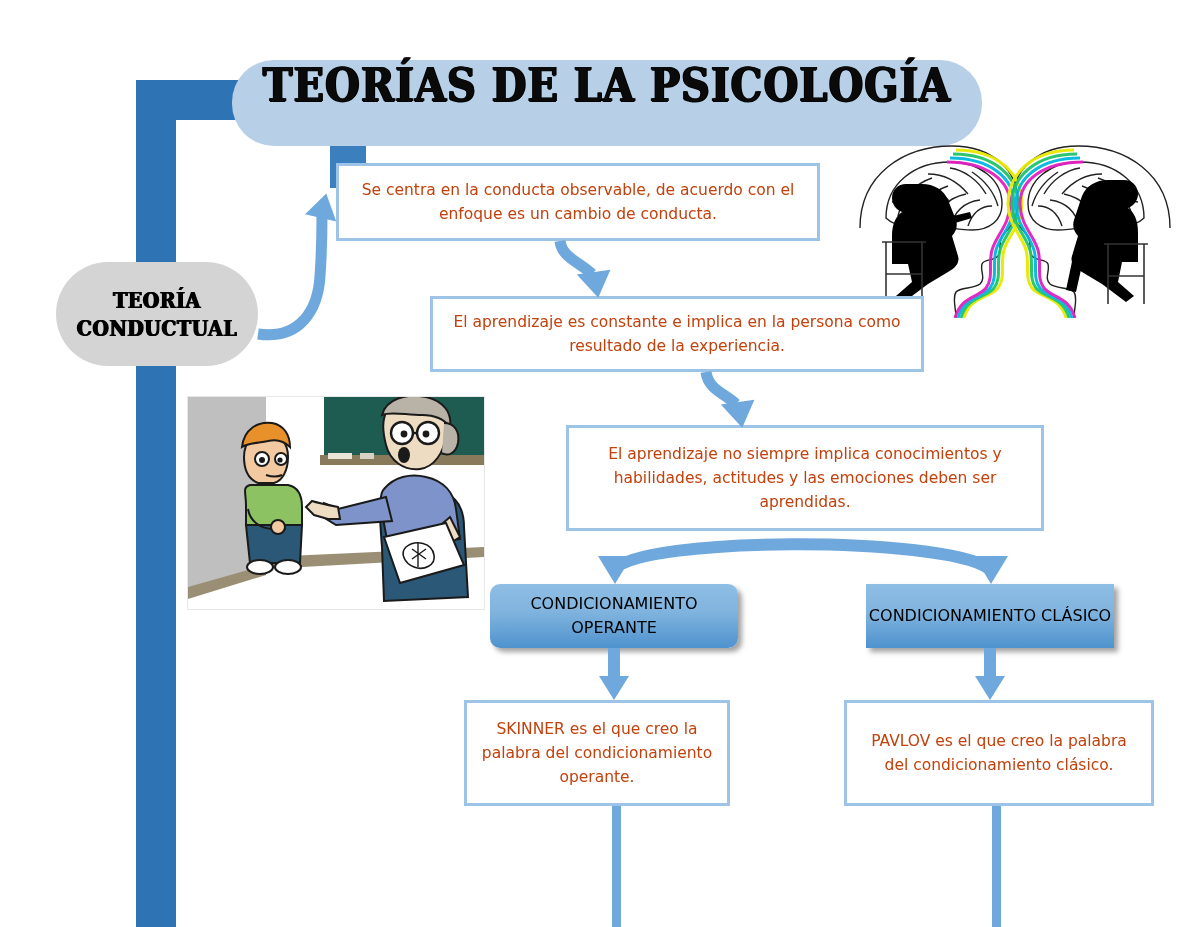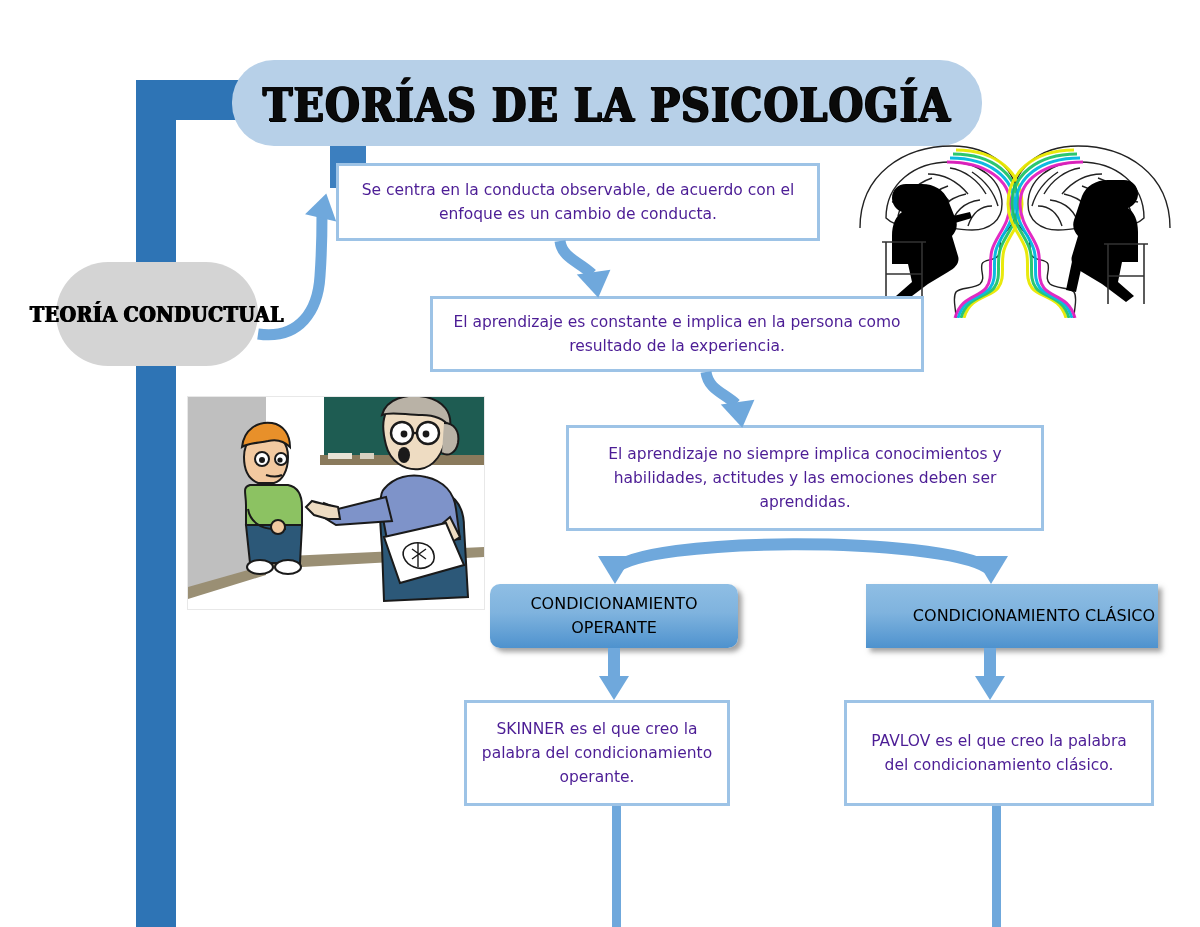--- a/index.html
+++ b/index.html
@@ -6,50 +6,50 @@
   body{width:1200px;height:927px;overflow:hidden;font-family:"DejaVu Sans",sans-serif;}
   #canvas{position:relative;width:1200px;height:927px;background:#fff;}
 
   
   .spine-vert{position:absolute;left:136px;top:80px;width:40px;height:847px;background:#2E74B5;}
   .spine-horz{position:absolute;left:136px;top:80px;width:230px;height:40px;background:#2E74B5;}
   .spine-cap{position:absolute;left:330px;top:84px;width:36px;height:104px;background:#3C7FBF;}
 
   
   .title-banner{position:absolute;left:232px;top:60px;width:750px;height:86px;
-    background:#B7D0E8;border-radius:42px;display:flex;align-items:center;justify-content:center;}
+    background:#B7D0E8;border-radius:42px;display:flex;align-items:flex-start;justify-content:center;}
   .title-text{font-family:"DejaVu Serif",serif;font-weight:bold;font-size:40px;color:#0a0a0a;
     letter-spacing:1px;text-transform:uppercase;transform:scaleY(1.18);
     text-shadow:1px 0 0 #000,-1px 0 0 #000,0 1px 0 #000;white-space:nowrap;}
 
   
   .root-node{position:absolute;left:56px;top:262px;width:202px;height:104px;background:#D4D4D4;
-    border-radius:52px;display:flex;flex-direction:row;align-items:center;justify-content:center;gap:6px;}
+    border-radius:52px;display:flex;flex-direction:column;align-items:center;justify-content:center;gap:6px;}
   .root-line{font-family:"DejaVu Serif",serif;font-weight:bold;font-size:19px;color:#000;
     letter-spacing:.5px;transform:scaleY(1.15);text-shadow:.7px 0 0 #000,-.7px 0 0 #000;}
 
   
   .tbox{position:absolute;background:#fff;border:3px solid #9DC3E6;
     display:flex;align-items:center;justify-content:center;text-align:center;
-    font-family:"DejaVu Sans",sans-serif;font-size:15.5px;color:#4c1d95;line-height:1.55;
+    font-family:"DejaVu Sans",sans-serif;font-size:15.5px;color:#c2410c;line-height:1.55;
     padding:6px 12px;box-sizing:border-box;font-weight:500;}
   #box1{left:336px;top:163px;width:484px;height:78px;}
   #box2{left:430px;top:296px;width:494px;height:76px;}
   #box3{left:548px;top:425px;width:478px;height:106px;margin-left:18px;}
   #box-skinner{left:464px;top:700px;width:266px;height:106px;}
   #box-pavlov{left:844px;top:700px;width:310px;height:106px;text-align:center;}
 
   
   .cbox{position:absolute;width:248px;height:64px;
     background:linear-gradient(180deg,#8FBEE4 0%,#7FB3DE 45%,#4E92CE 100%);
     box-shadow:4px 4px 5px rgba(90,90,90,.55);
     display:flex;align-items:center;justify-content:center;text-align:center;
     font-family:"DejaVu Sans",sans-serif;font-size:16px;color:#000;line-height:1.5;font-weight:500;}
   #cbox-op{left:490px;top:584px;border-radius:10px;}
-  #cbox-cl{left:866px;top:584px;padding-left:44px;}
+  #cbox-cl{left:866px;top:584px;}
 
   
   #arrows{position:absolute;left:0;top:0;width:1200px;height:927px;pointer-events:none;}
 
   
   .illus{position:absolute;overflow:hidden;}
   #illus-therapy{left:852px;top:132px;width:326px;height:186px;}
   #illus-class{left:187px;top:396px;width:296px;height:212px;border:1px solid #e8e8e8;}
 </style>
 </head>

